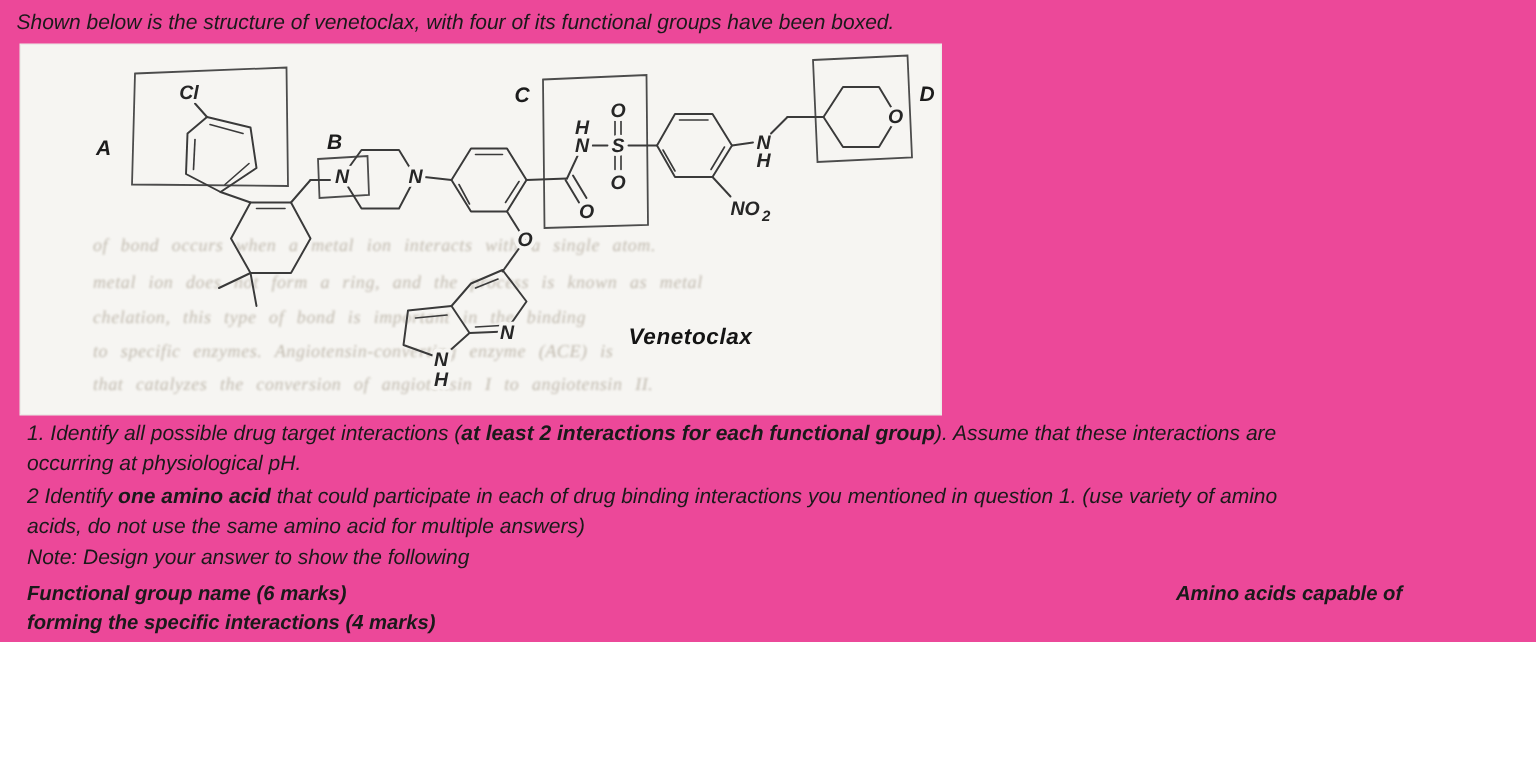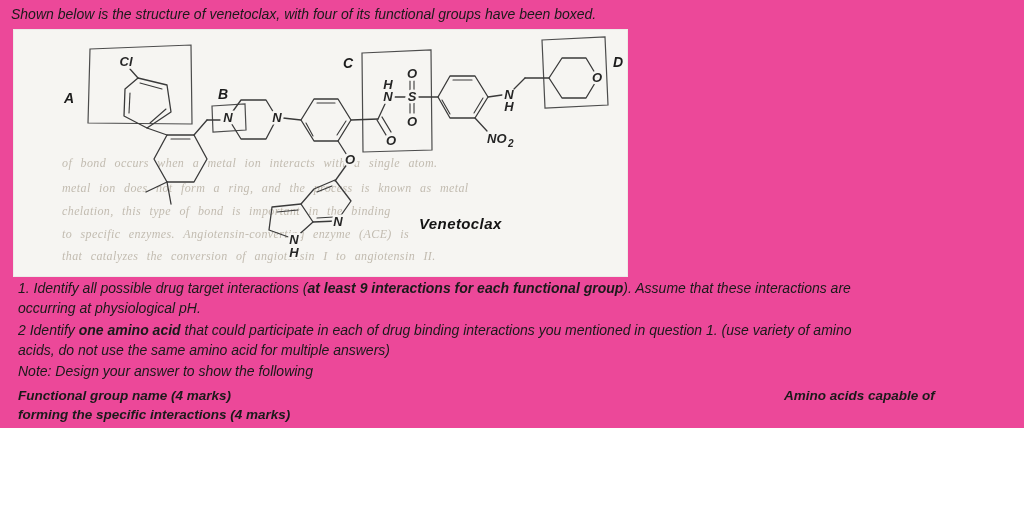--- a/index.html
+++ b/index.html
@@ -152,30 +152,30 @@
 
       <text class="boxlabel" x="68" y="102">A</text>
       <text class="boxlabel" x="222" y="98">B</text>
       <text class="boxlabel" x="347" y="67">C</text>
       <text class="boxlabel" x="617" y="66">D</text>
 
       <text class="cname" x="418" y="228">Venetoclax</text>
     </svg>
   </div>
 
-  <div class="line q1l1"><span>1. Identify all possible drug target interactions (</span><b>at least 9 interactions for each functional group</b><span>). Assume that these interactions are</span></div>
+  <div class="line q1l1"><span>1. Identify all possible drug target interactions (</span><b>at least 2 interactions for each functional group</b><span>). Assume that these interactions are</span></div>
   <div class="line q1l2">occurring at physiological pH.</div>
 
   <div class="line q2l1"><span>2 Identify </span><b>one amino acid</b><span> that could participate in each of drug binding interactions you mentioned in question 1. (use variety of amino</span></div>
   <div class="line note">Note: Design your answer to show the following</div>
 
   <div class="line q2l2">acids, do not use the same amino acid for multiple answers)</div>
 
   <div class="hdr">
-    <span class="c1">Functional group name (4 marks)</span>
+    <span class="c1">Functional group name (6 marks)</span>
     <span class="c3">Amino acids capable of</span>
   </div>
   <div class="line hdr2">forming the specific interactions (4 marks)</div>
 
   <div class="grp gA">Group A</div>
   <div class="grp gB">Group B</div>
   <div class="grp gC">Group C</div>
   <div class="grp gD">Group D</div>
 
 </div>

